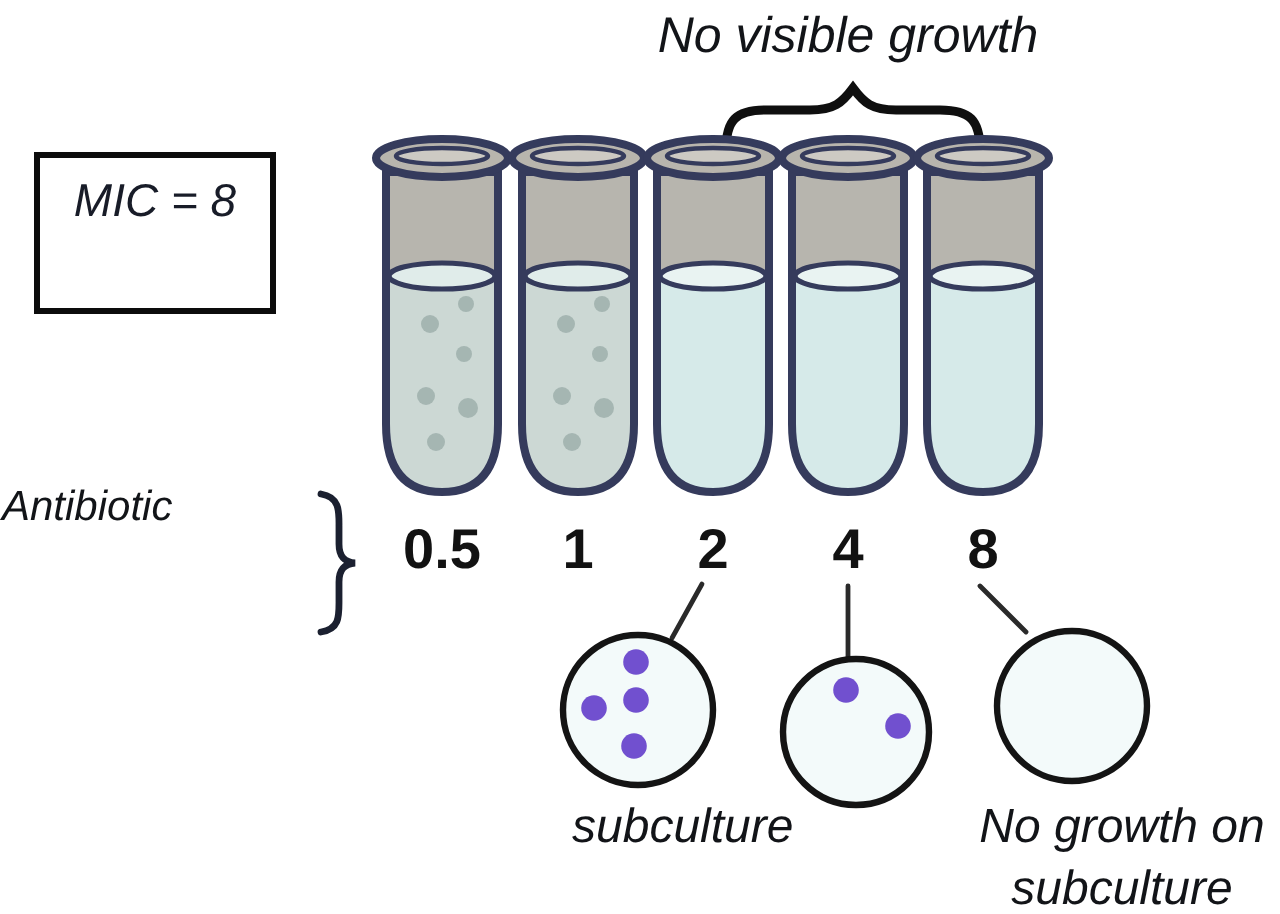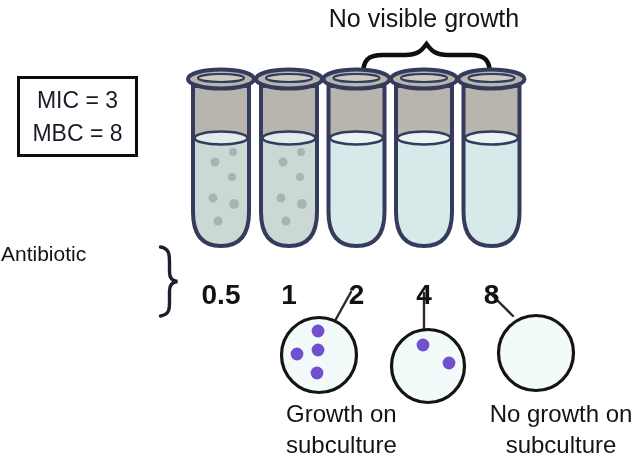--- a/index.html
+++ b/index.html
@@ -1,36 +1,36 @@
 <!DOCTYPE html>
 <html><head>
 <meta charset="utf-8">
 <style>
   html,body{margin:0;padding:0;background:#fff;}
   #stage{
     position:relative;width:640px;height:457px;background:#ffffff;
     font-family:"Liberation Sans",sans-serif;color:#15181f;overflow:hidden;
   }
   #diagram-svg{position:absolute;left:0;top:0;}
-  .abs{position:absolute;}
+  .abs{position:absolute;font-style:italic;}
   .top-annotation{
     left:274px;top:4px;width:300px;text-align:center;
     font-size:25px;font-weight:400;color:#121418;letter-spacing:0px;
   }
   .info-box{
     left:17px;top:76px;width:121px;height:81px;box-sizing:border-box;
     border:3.5px solid #0c0c0c;background:#ffffff;text-align:center;
     font-size:23px;line-height:33px;padding-top:5px;color:#181c28;
   }
   .axis-label{
     left:1px;top:240px;width:150px;text-align:left;
     font-size:21px;line-height:28px;color:#121418;
   }
   .conc-label{
-    position:absolute;top:280px;width:68px;text-align:center;
+    position:absolute;top:260px;width:68px;text-align:center;
     font-size:28px;line-height:30px;font-weight:700;color:#121212;
   }
   .dish-label{
     font-size:24px;line-height:31px;color:#121418;
   }
   #growth-label{left:286px;top:398px;width:150px;text-align:left;}
   #no-growth-label{left:471px;top:398px;width:180px;text-align:center;}
 </style>
 </head>
 <body>
@@ -117,38 +117,36 @@
         <g>
           <line x1="490" y1="293" x2="513" y2="316" stroke="#2a2a2a" stroke-width="2.4" stroke-linecap="round"></line>
           <circle cx="536" cy="353" r="37.5" fill="#f3fafa" stroke="#141414" stroke-width="3.2"></circle>
         </g>
       </g>
   </svg>
 
   <div class="abs top-annotation">No visible growth</div>
 
   <div class="abs info-box">
-    <div>MIC = 3</div>
-    <div>MBC = 8</div>
+    <div>MIC = 8</div>
   </div>
 
   <div class="abs axis-label">
     <div>Antibiotic</div>
   </div>
 
   <div id="conc-labels">
       <div class="conc-label" style="left: 187px;">0.5</div>
       <div class="conc-label" style="left: 255px;">1</div>
       <div class="conc-label" style="left: 322.5px;">2</div>
       <div class="conc-label" style="left: 390px;">4</div>
       <div class="conc-label" style="left: 457.5px;">8</div>
     </div>
 
   <div class="abs dish-label" id="growth-label">
-    <div>Growth on</div>
     <div>subculture</div>
   </div>
 
   <div class="abs dish-label" id="no-growth-label">
     <div>No growth on</div>
     <div>subculture</div>
   </div>
 
 </div>
 

